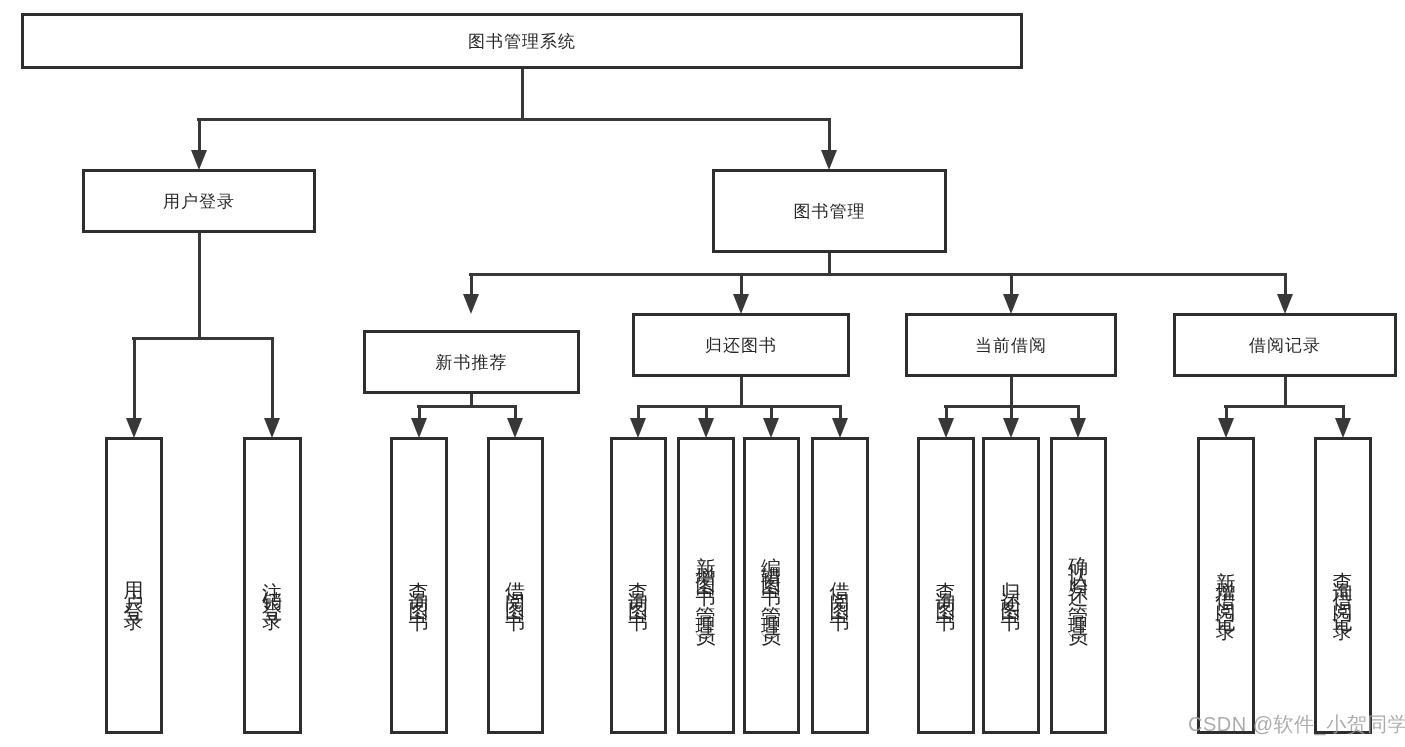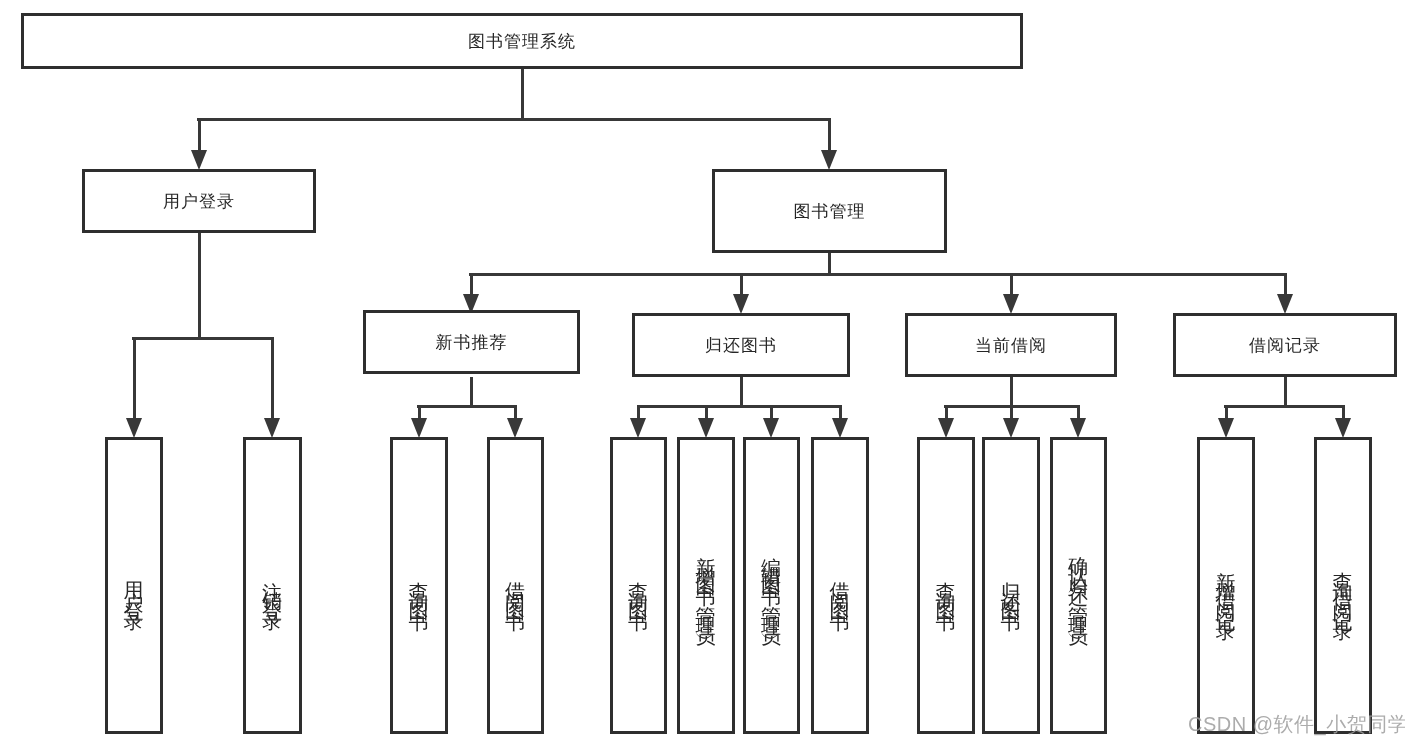--- a/index.html
+++ b/index.html
@@ -113,21 +113,21 @@
       <div class="arrowhead" style="left: 1218px; top: 418px;"></div>
       <div class="conn" style="left: 1341.5px; top: 405px; width: 3px; height: 15px;"></div>
       <div class="arrowhead" style="left: 1335px; top: 418px;"></div>
     </div>
 
   <div class="node" style="left:21px;top:13px;width:1002px;height:56px">图书管理系统</div>
 
   <div class="node" style="left:82px;top:169px;width:234px;height:64px">用户登录</div>
   <div class="node" style="left:712px;top:169px;width:235px;height:84px">图书管理</div>
 
-  <div class="node" style="left:363px;top:310px;width:217px;height:64px">新书推荐</div>
+  <div class="node" style="left:363px;top:330px;width:217px;height:64px">新书推荐</div>
   <div class="node" style="left:632px;top:313px;width:218px;height:64px">归还图书</div>
   <div class="node" style="left:1173px;top:313px;width:224px;height:64px">借阅记录</div>
   <div class="node" style="left:905px;top:313px;width:212px;height:64px">当前借阅</div>
 
   <div class="node v" style="left:105px;top:437px;width:58px;height:297px">用户登录</div>
   <div class="node v" style="left:243px;top:437px;width:59px;height:297px">注销登录</div>
 
   <div class="node v" style="left:390px;top:437px;width:58px;height:297px">查询图书</div>
   <div class="node v" style="left:487px;top:437px;width:57px;height:297px">借阅图书</div>
 

